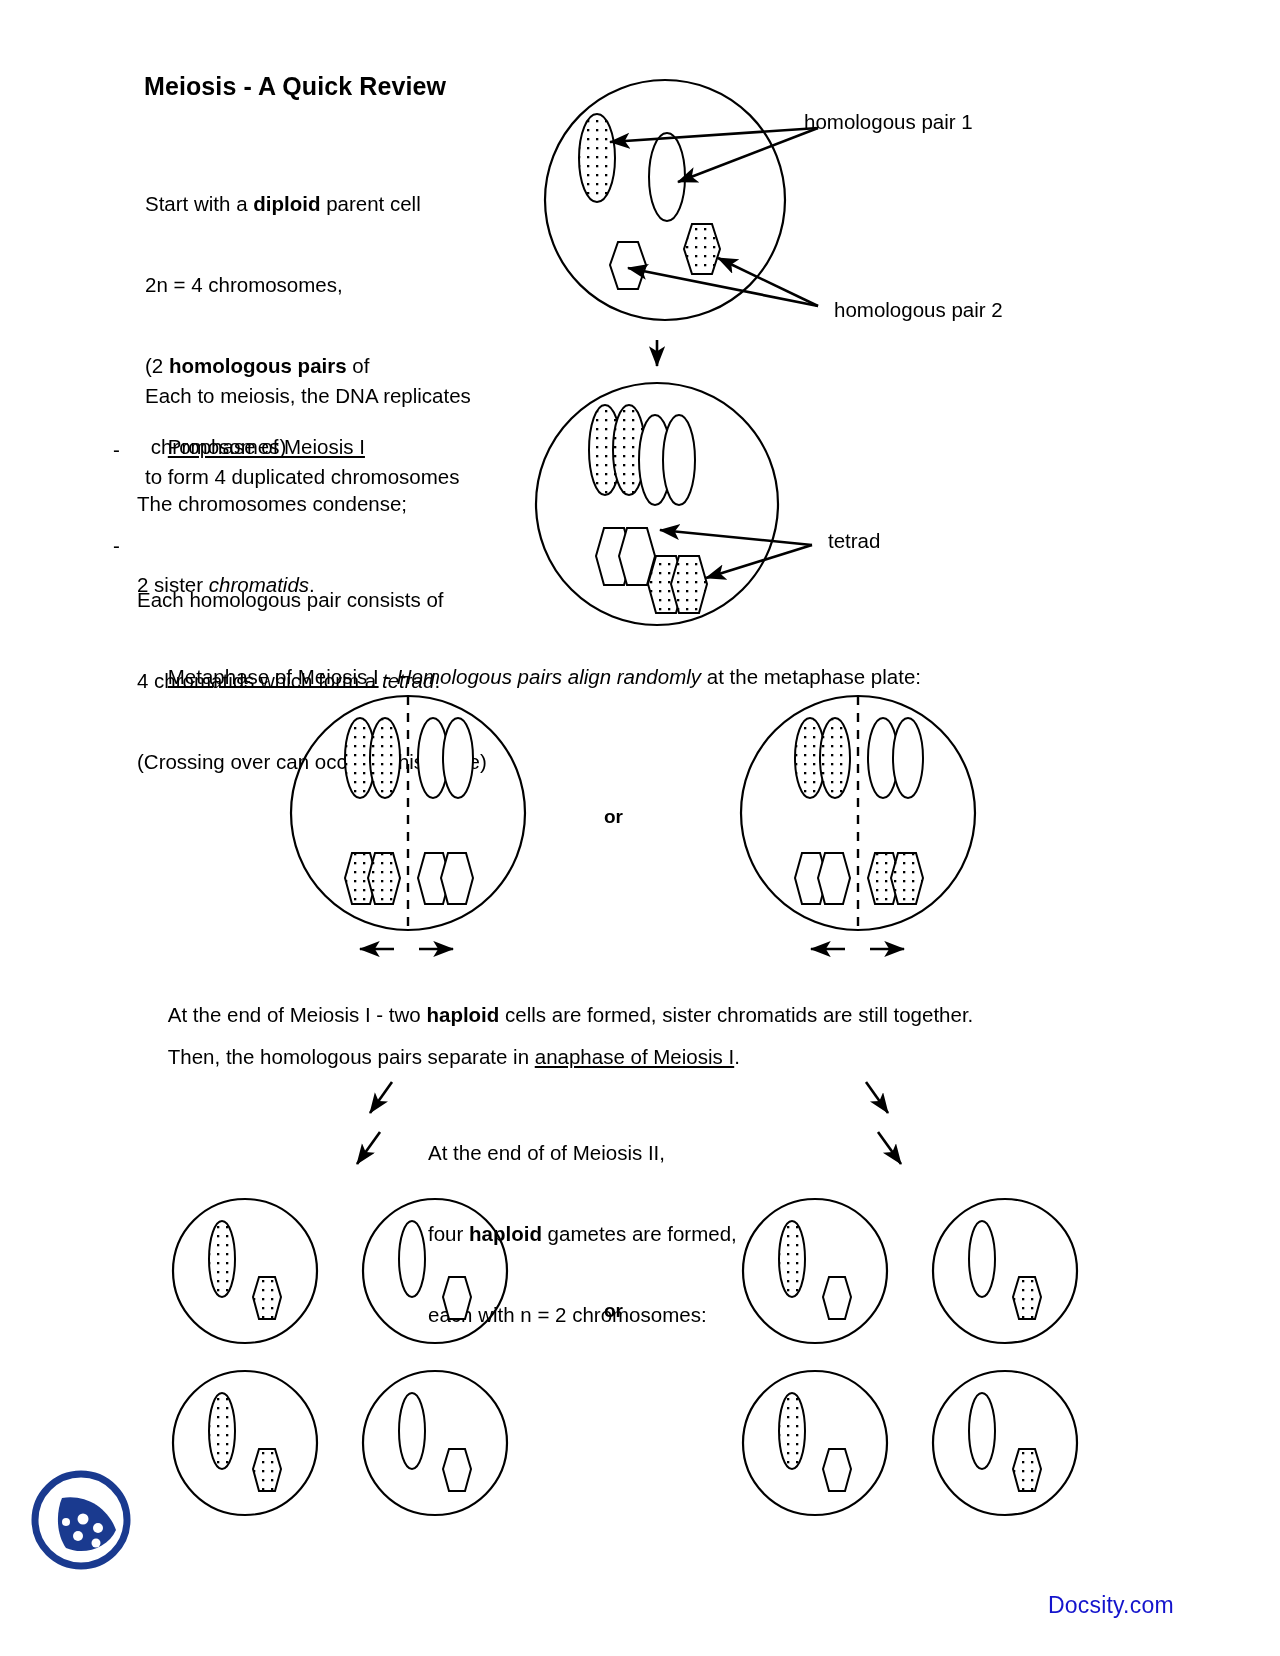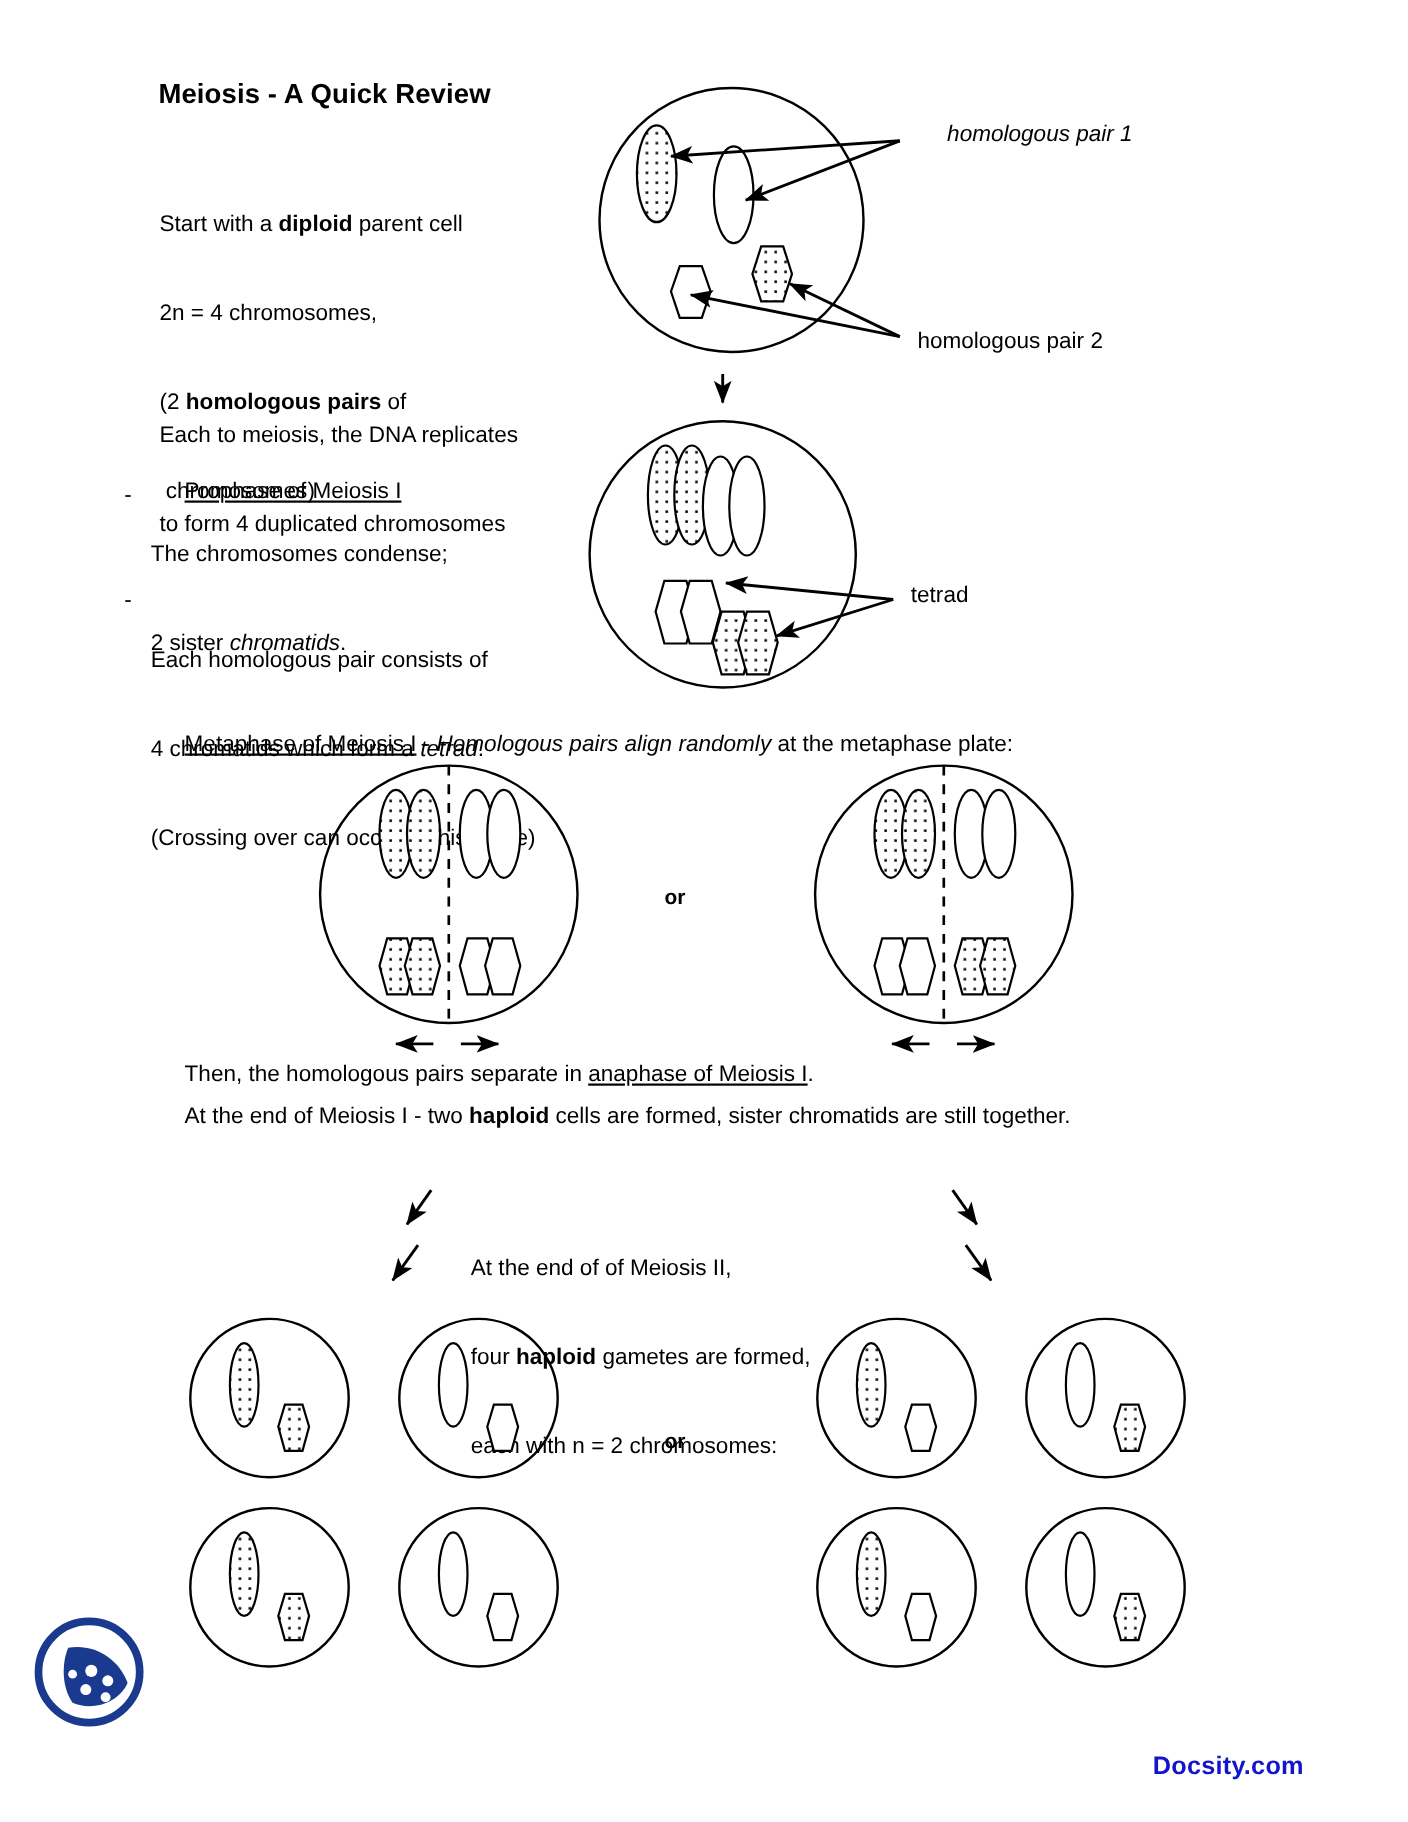--- a/index.html
+++ b/index.html
@@ -51,21 +51,21 @@
 
   .cell-outline { fill: none; stroke: #000; stroke-width: 2.2; }
   .chr { fill: #fff; stroke: #000; stroke-width: 2; }
   .chr-dot { fill: url(#dots); stroke: #000; stroke-width: 2; }
   .arrow-line { stroke: #000; stroke-width: 2.6; fill: none; }
   .plate { stroke: #000; stroke-width: 2.4; fill: none; stroke-dasharray: 9 8; }
 
   
   .docsity-text {
     font-size: 23px;
-    font-weight: bold;
+    font-weight: normal;
     color: #1414cc;
     letter-spacing: 0.2px;
   }
 </style>
 </head>
 <body>
 
 <div class="page">
 
   <svg class="layer" aria-hidden="true">
@@ -103,21 +103,21 @@
     </svg>
   </div>
 
   <svg class="layer">
     <path class="arrow-line" d="M818,128 L610,142" marker-end="url(#arrowhead)"></path>
     <path class="arrow-line" d="M818,128 L678,182" marker-end="url(#arrowhead)"></path>
     <path class="arrow-line" d="M818,306 L628,268" marker-end="url(#arrowhead)"></path>
     <path class="arrow-line" d="M818,306 L718,258" marker-end="url(#arrowhead)"></path>
   </svg>
 
-  <div class="abs label-text" style="left:861px; top:110px;font-style:italic;">homologous pair 1</div>
+  <div class="abs label-text" style="left:804px; top:110px;">homologous pair 1</div>
   <div class="abs label-text" style="left:834px; top:298px;">homologous pair 2</div>
 
   <div class="abs body-text" style="left:145px; top:328px; width:400px;">
     <div>Each to meiosis, the DNA replicates</div>
     <div>to form 4 duplicated chromosomes</div>
   </div>
 
   <div class="abs body-text" style="left:145px; top:406px; width:400px;">
     <span class="u">Prophase of Meiosis I</span>
   </div>
@@ -205,21 +205,21 @@
 
   <div class="abs or-label" style="left:604px; top:806px;">or</div>
 
   <svg class="layer">
     <path class="arrow-line" d="M394,949 L360,949" marker-end="url(#arrowhead)"></path>
     <path class="arrow-line" d="M419,949 L453,949" marker-end="url(#arrowhead)"></path>
     <path class="arrow-line" d="M845,949 L811,949" marker-end="url(#arrowhead)"></path>
     <path class="arrow-line" d="M870,949 L904,949" marker-end="url(#arrowhead)"></path>
   </svg>
 
-  <div class="abs body-text" style="left:145px; top:936px; width:1010px;">
+  <div class="abs body-text" style="left:145px; top:1016px; width:1010px;">
     <span>Then, the homologous pairs separate in </span><span class="u">anaphase of Meiosis I</span><span>.</span>
   </div>
 
   <div class="abs body-text" style="left:145px; top:974px; width:1030px;">
     <span>At the end of Meiosis I - two </span><b>haploid</b><span> cells are formed, sister chromatids are still together.</span>
   </div>
 
 
   <div class="abs body-text" style="left:428px; top:1085px; width:400px;">
     <div>At the end of of Meiosis II,</div>

